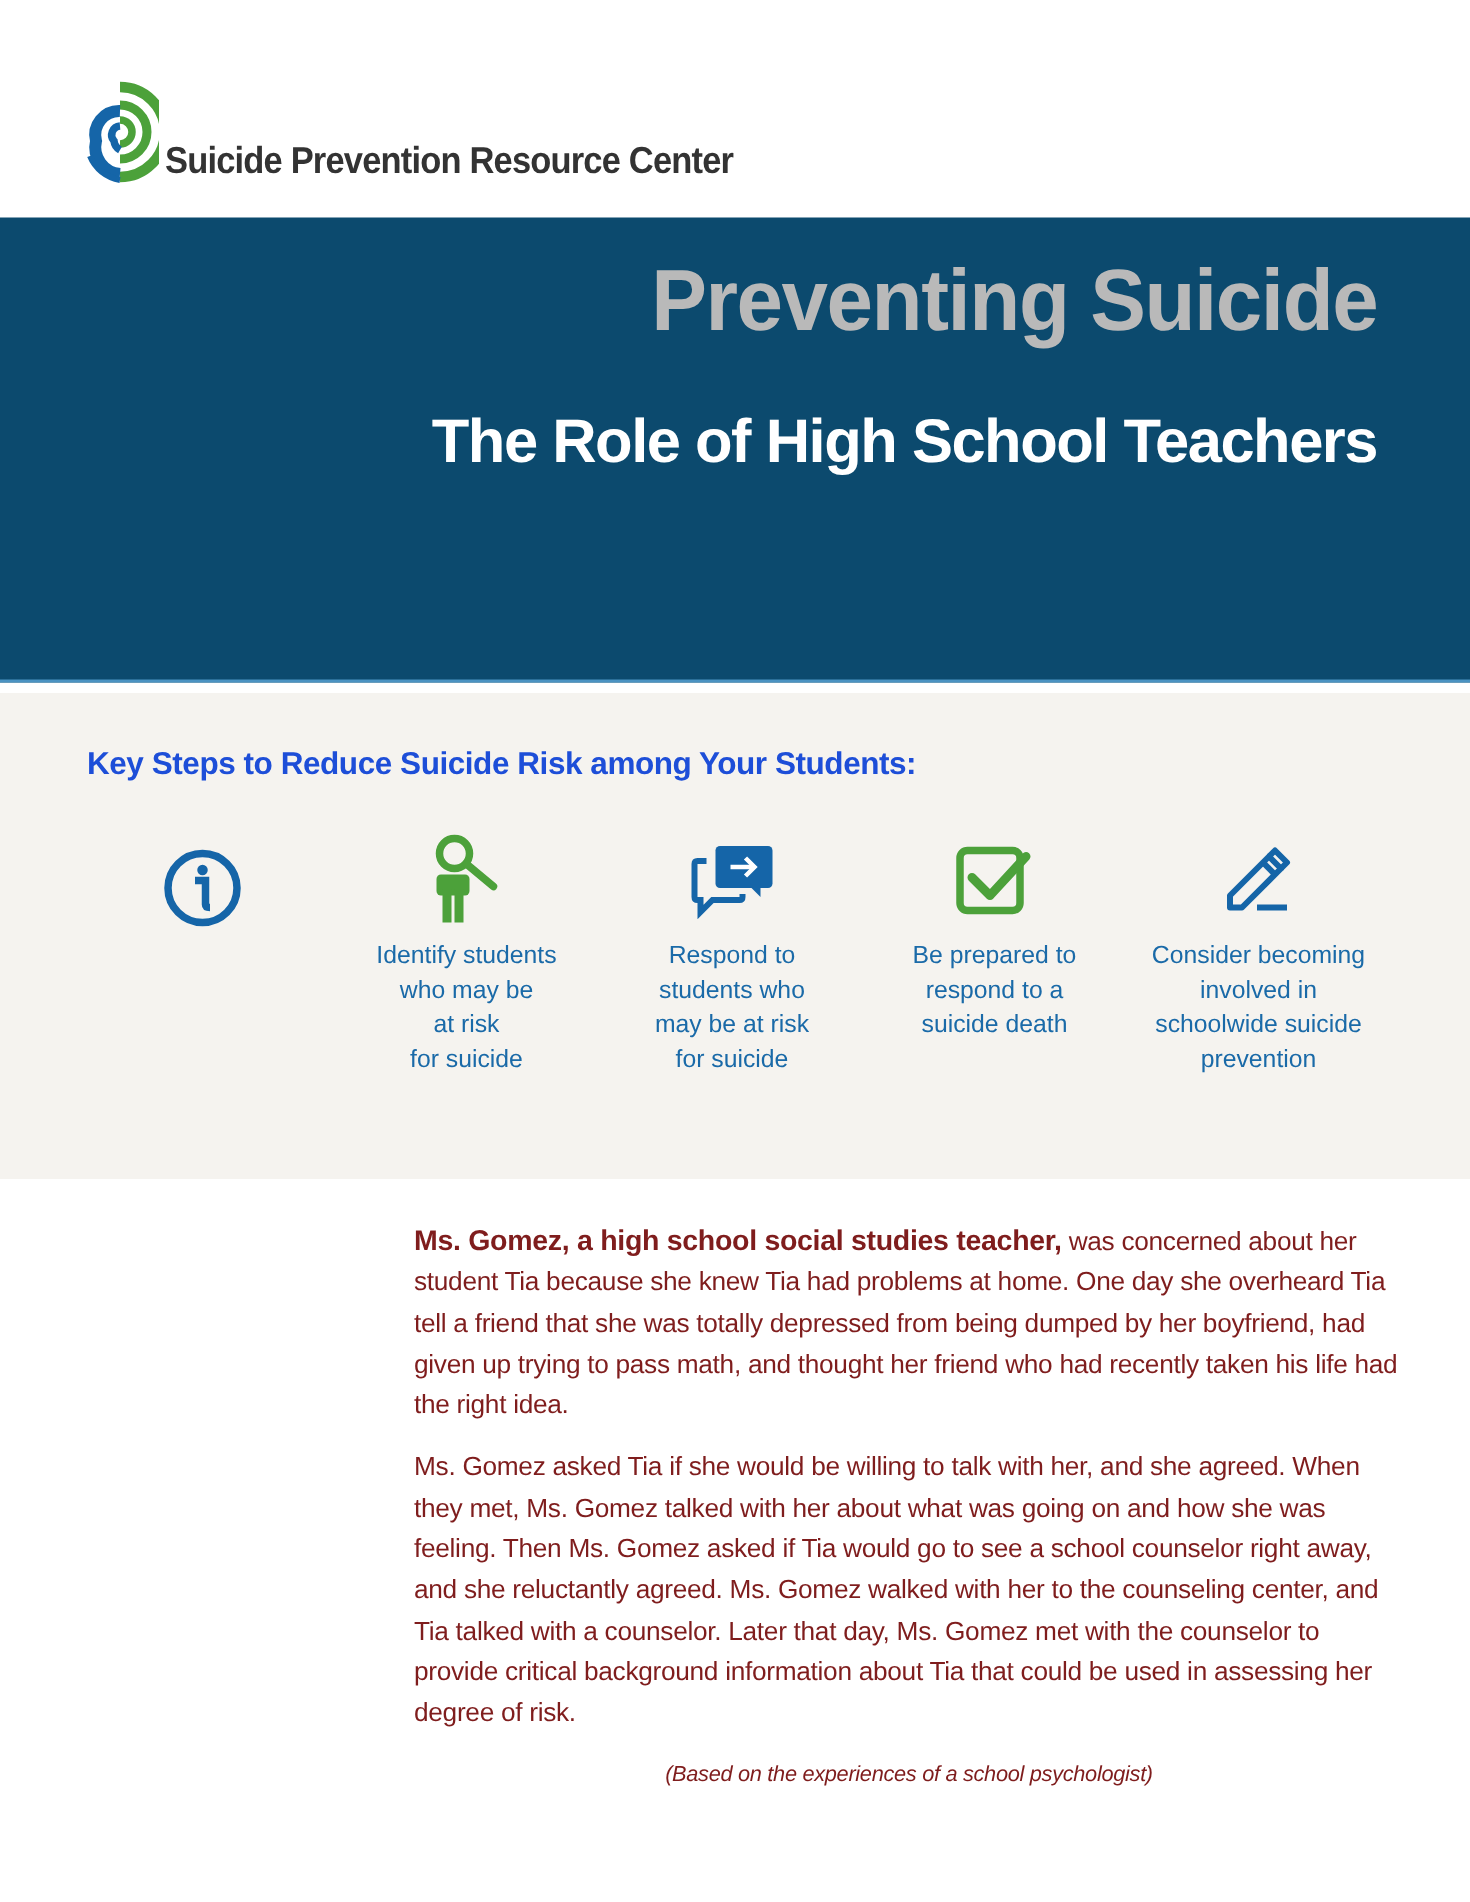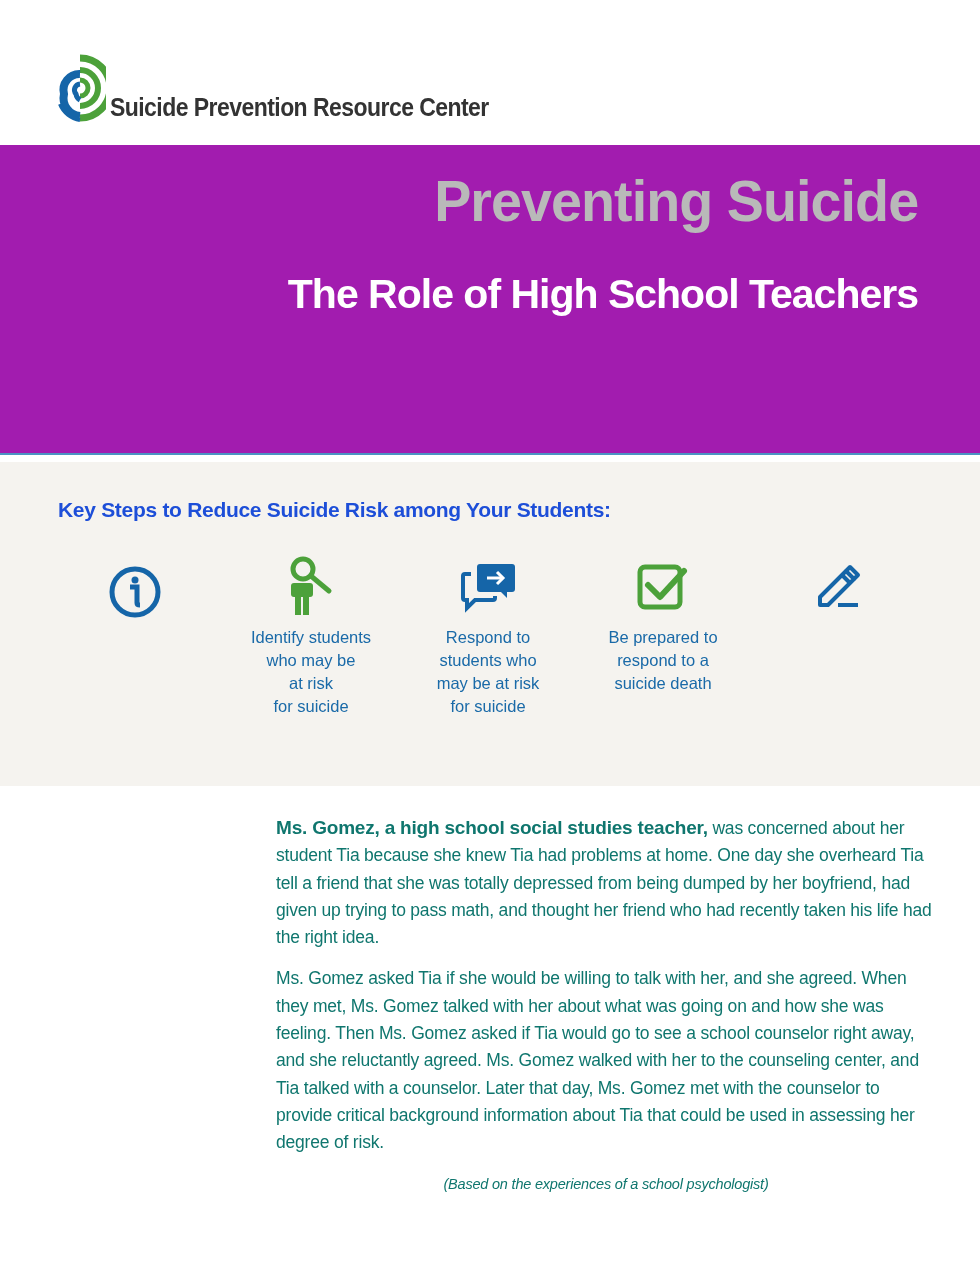--- a/index.html
+++ b/index.html
@@ -14,21 +14,21 @@
     }
     .logo svg { width: 52px; height: 68px; }
     .logo-text {
       margin-left: 4px; margin-top: -12px;
       font-size: 25px; font-weight: bold; color: #333333;
       letter-spacing: -0.6px; transform: scaleX(0.92); transform-origin: left center;
       white-space: nowrap;
     }
     .hero {
       position: absolute; left: 0; top: 145px; width: 980px; height: 308px;
-      background: #a21caf;
+      background: #0c4a6e;
       border-bottom: 2px solid #4b93c2;
     }
     .hero-sub {
       position: absolute; right: 62px; top: 22px;
       font-size: 58px; font-weight: bold; color: #b9b9b9;
       letter-spacing: -1px; transform: scaleX(0.96); transform-origin: right center;
       white-space: nowrap;
     }
     .hero-title {
       position: absolute; right: 62px; top: 108px; width: 760px; text-align: right;
@@ -47,21 +47,21 @@
     .step {
       position: absolute; top: 98px; width: 176px; text-align: center;
     }
     .step .icon { height: 64px; display: flex; align-items: center; justify-content: center; }
     .step .label {
       margin-top: 8px; font-size: 16.5px; line-height: 23px; color: #1a6aa8;
       white-space: pre-line;
     }
     .story {
       position: absolute; left: 276px; top: 814px; width: 660px;
-      color: #0f766e; font-size: 17.5px; line-height: 27.3px; letter-spacing: -0.2px;
+      color: #7f1d1d; font-size: 17.5px; line-height: 27.3px; letter-spacing: -0.2px;
     }
     .story p { margin: 0 0 14px 0; }
     .story .lead { font-weight: bold; font-size: 19px; }
     .story .source { font-style: italic; font-size: 14.5px; margin-top: 2px; text-align: center; }
   </style>
 </head>
 <body>
 
 <div class="logo">
   <svg viewBox="0 0 52 68">
@@ -139,20 +139,24 @@
 
   <div class="step" style="left:751px; top:92px;">
     <div class="icon">
       <svg width="50" height="50" viewBox="0 0 50 50">
         <path d="M6 44 V36 L32 10 L40 18 L14 44 Z" fill="none" stroke="#1565a8" stroke-width="4" stroke-linejoin="round"></path>
         <line x1="28" y1="14" x2="36" y2="22" stroke="#1565a8" stroke-width="4"></line>
         <path d="M32 10 L36 6 L44 14 L40 18" fill="none" stroke="#1565a8" stroke-width="4" stroke-linejoin="round"></path>
         <line x1="24" y1="44" x2="44" y2="44" stroke="#1565a8" stroke-width="4"></line>
       </svg>
     </div>
+    <div class="label">Consider becoming
+involved in
+schoolwide suicide
+prevention</div>
   </div>
 </div>
 
 <div class="story">
   <p><span class="lead">Ms. Gomez, a high school social studies teacher,</span><span> was concerned about her student Tia because she knew Tia had problems at home. One day she overheard Tia tell a friend that she was totally depressed from being dumped by her boyfriend, had given up trying to pass math, and thought her friend who had recently taken his life had the right idea.</span></p>
   <p>Ms. Gomez asked Tia if she would be willing to talk with her, and she agreed. When they met, Ms. Gomez talked with her about what was going on and how she was feeling. Then Ms. Gomez asked if Tia would go to see a school counselor right away, and she reluctantly agreed. Ms. Gomez walked with her to the counseling center, and Tia talked with a counselor. Later that day, Ms. Gomez met with the counselor to provide critical background information about Tia that could be used in assessing her degree of risk.</p>
   <p class="source">(Based on the experiences of a school psychologist)</p>
 </div>
 
 </body></html>

